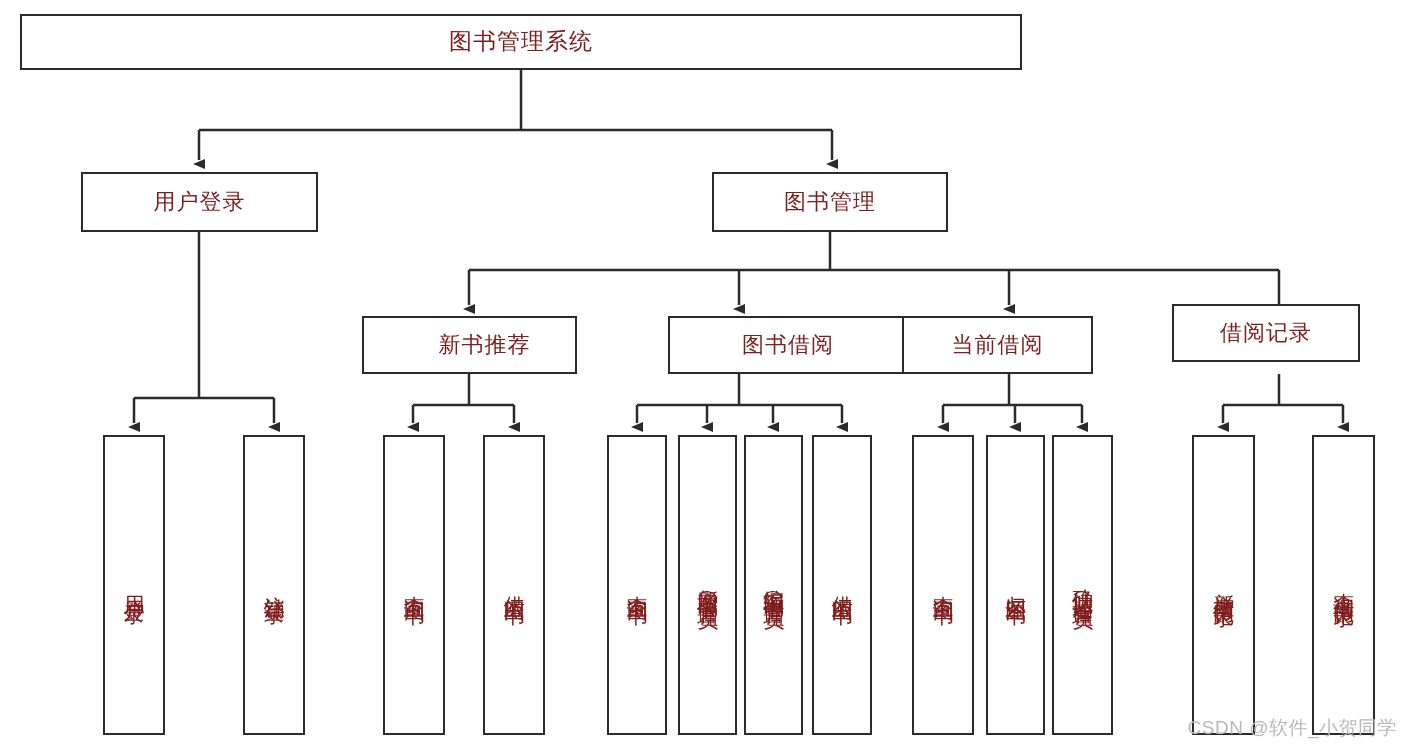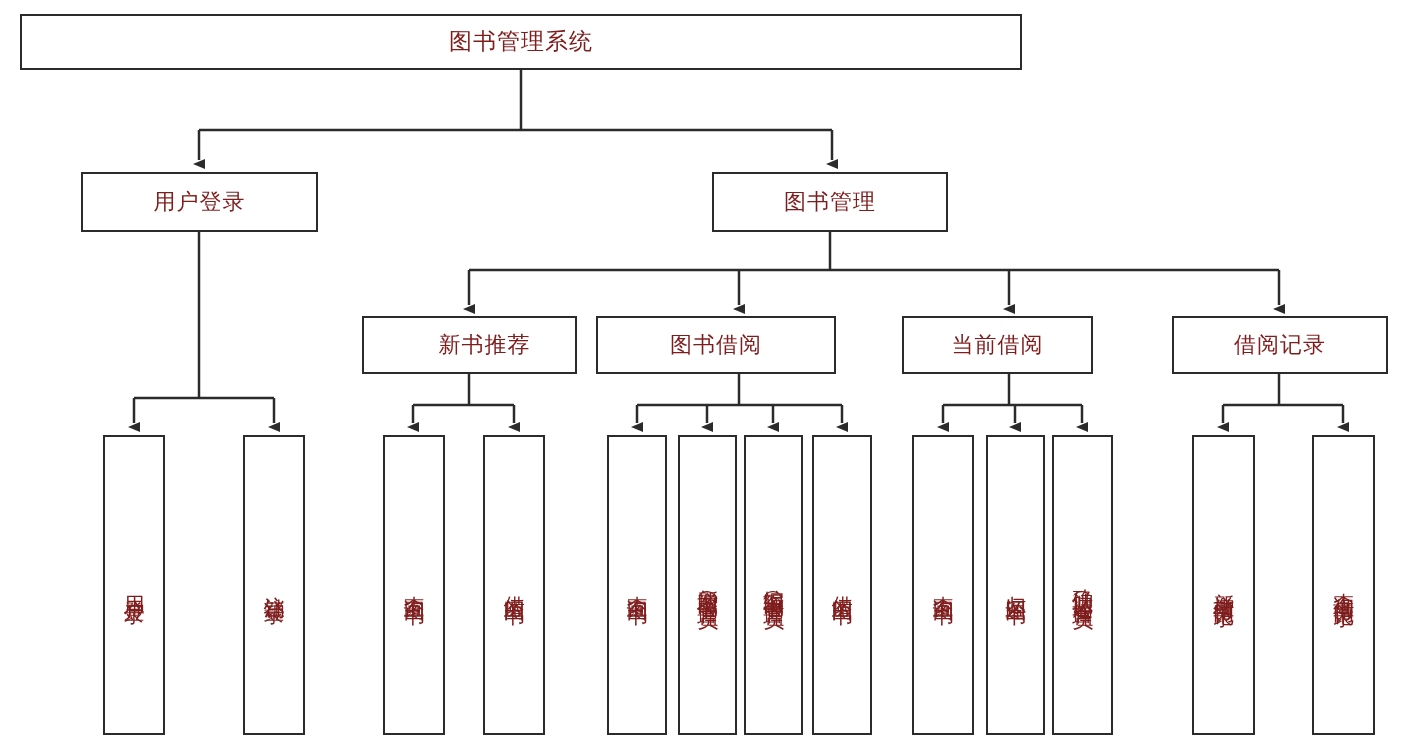--- a/index.html
+++ b/index.html
@@ -134,29 +134,29 @@
   </div>
 
   <div class="node h" style="left:712px; top:172px; width:236px; height:60px;">
     <span>图书管理</span>
   </div>
 
   <div class="node h" style="left:362px; top:316px; width:215px; height:58px;padding-left:30px;">
     <span>新书推荐</span>
   </div>
 
-  <div class="node h" style="left:596px; top:316px; width:240px; height:58px;">
+  <div class="node h" style="left:668px; top:316px; width:240px; height:58px;">
     <span>图书借阅</span>
   </div>
 
   <div class="node h" style="left:902px; top:316px; width:191px; height:58px;">
     <span>当前借阅</span>
   </div>
 
-  <div class="node h" style="left:1172px; top:316px; width:216px; height:58px;justify-content:center;">
+  <div class="node h" style="left:1172px; top:304px; width:188px; height:58px;justify-content:center;">
     <span>借阅记录</span>
   </div>
 
   <div class="node v" style="left:103px; top:435px; width:62px; height:300px;">
     <span class="vtext">用户登录</span>
   </div>
   <div class="node v" style="left:243px; top:435px; width:62px; height:300px;">
     <span class="vtext">注销登录</span>
   </div>
 
@@ -190,14 +190,15 @@
     <span class="vtext">确认归还（管理员）</span>
   </div>
 
   <div class="node v" style="left:1192px; top:435px; width:63px; height:300px;">
     <span class="vtext">新增借阅记录</span>
   </div>
   <div class="node v" style="left:1312px; top:435px; width:63px; height:300px;">
     <span class="vtext">查询借阅记录</span>
   </div>
 
+  <div class="watermark">CSDN @软件_小贺同学</div>
 
 </div>
 
 </body></html>

